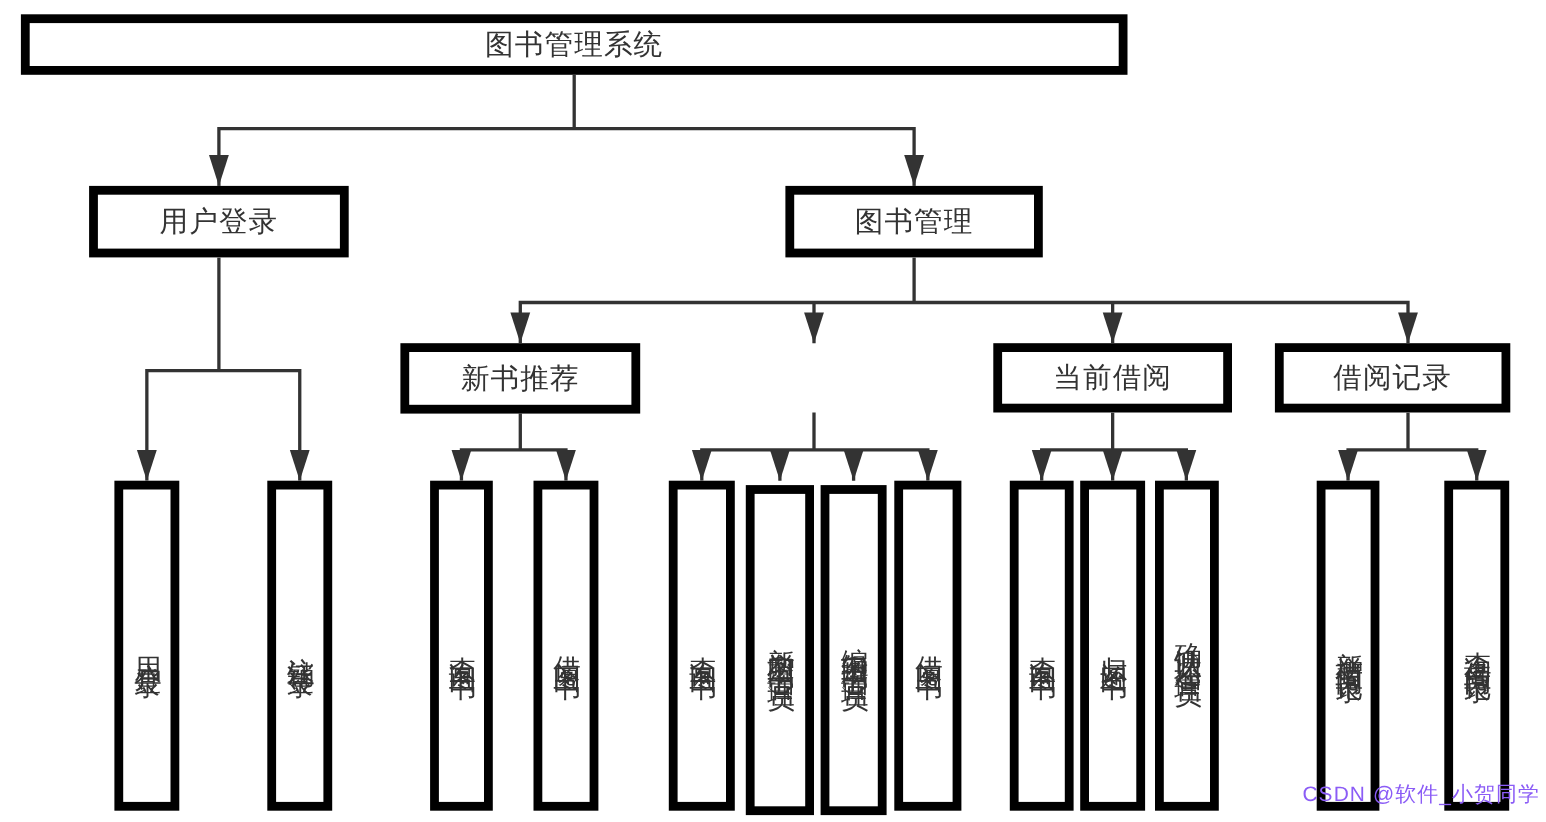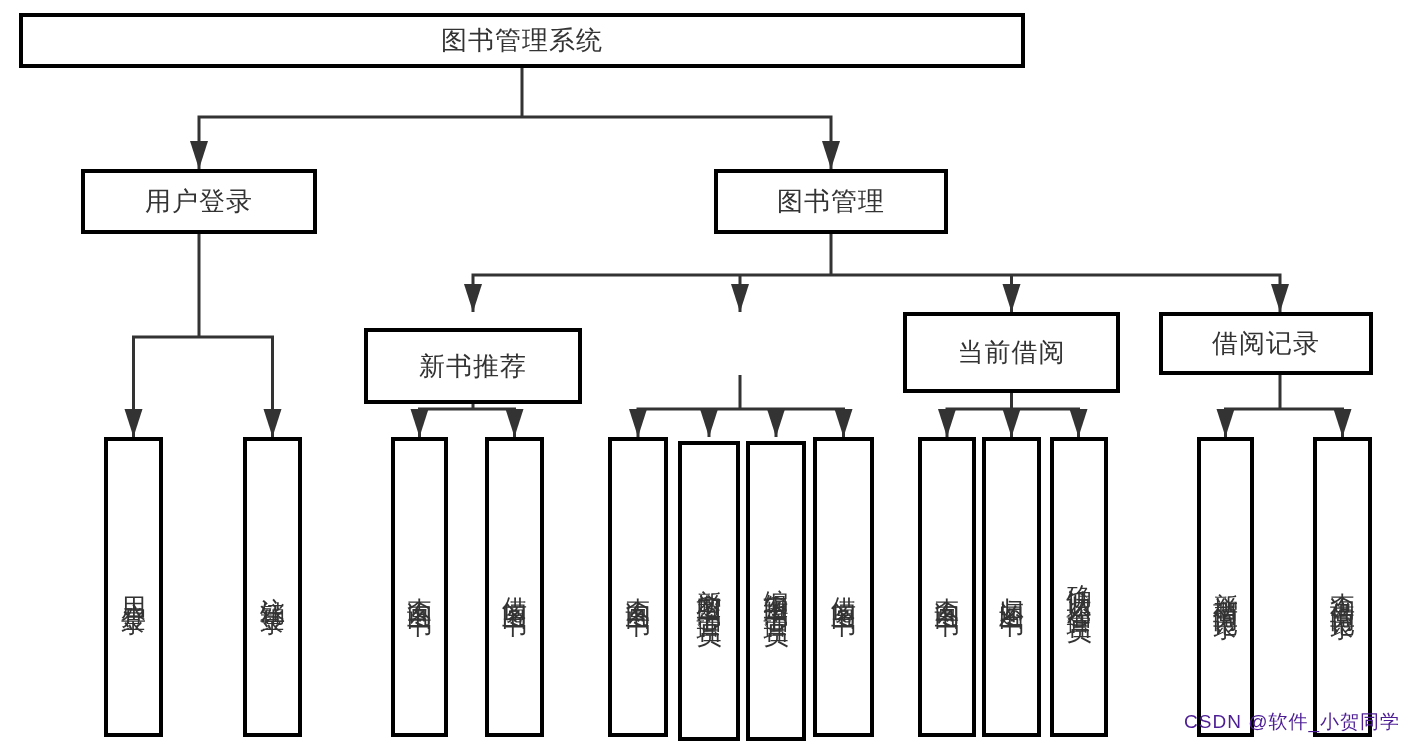--- a/index.html
+++ b/index.html
@@ -15,21 +15,21 @@
   #wires {
     position: absolute;
     left: 0; top: 0;
     width: 1405px; height: 747px;
     z-index: 0;
   }
   .node {
     position: absolute;
     box-sizing: border-box;
     background: #ffffff;
-    border: 4px solid #000000;
+    border: 8px solid #000000;
     display: flex;
     align-items: center;
     justify-content: center;
     z-index: 1;
   }
   .hbox {
     font-size: 26px;
     letter-spacing: 1px;
     white-space: nowrap;
   }
@@ -39,21 +39,21 @@
     font-size: 25px;
     letter-spacing: 5px;
     line-height: 1;
   }
   .watermark {
     position: absolute;
     right: 5px;
     bottom: 12px;
     z-index: 5;
     font-size: 19px;
-    color: #4c1d95;
+    color: #8b5cf6;
     letter-spacing: 1px;
     white-space: nowrap;
   }
 </style>
 </head>
 <body>
 
 <div id="canvas">
 
   <svg id="wires" viewBox="0 0 1405 747" xmlns="http://www.w3.org/2000/svg">
@@ -97,22 +97,22 @@
       <use href="#ah" transform="translate(1225.5,437)"></use>
       <use href="#ah" transform="translate(1342.5,437)"></use>
     </g>
   </svg>
 
   <div class="node hbox" style="left:19px; top:13px; width:1006px; height:55px;">图书管理系统</div>
 
   <div class="node hbox" style="left:81px; top:169px; width:236px; height:65px;">用户登录</div>
   <div class="node hbox" style="left:714px; top:169px; width:234px; height:65px;">图书管理</div>
 
-  <div class="node hbox" style="left:364px; top:328px; width:218px; height:76px;">新书推荐</div>
-  <div class="node hbox" style="left:903px; top:312px; width:217px; height:81px;">当前借阅</div>
+  <div class="node hbox" style="left:364px; top:312px; width:218px; height:64px;">新书推荐</div>
+  <div class="node hbox" style="left:903px; top:312px; width:217px; height:63px;">当前借阅</div>
   <div class="node hbox" style="left:1159px; top:312px; width:214px; height:63px;">借阅记录</div>
 
   <div class="node vbox" style="left:104px; top:437px; width:59px; height:300px;">用户登录</div>
   <div class="node vbox" style="left:243px; top:437px; width:59px; height:300px;">注销登录</div>
 
   <div class="node vbox" style="left:391px; top:437px; width:57px; height:300px;">查询图书</div>
   <div class="node vbox" style="left:485px; top:437px; width:59px; height:300px;">借阅图书</div>
 
   <div class="node vbox" style="left:608px; top:437px; width:60px; height:300px;">查询图书</div>
   <div class="node vbox" style="left:678px; top:441px; width:62px; height:300px;">新增图书（管理员）</div>

